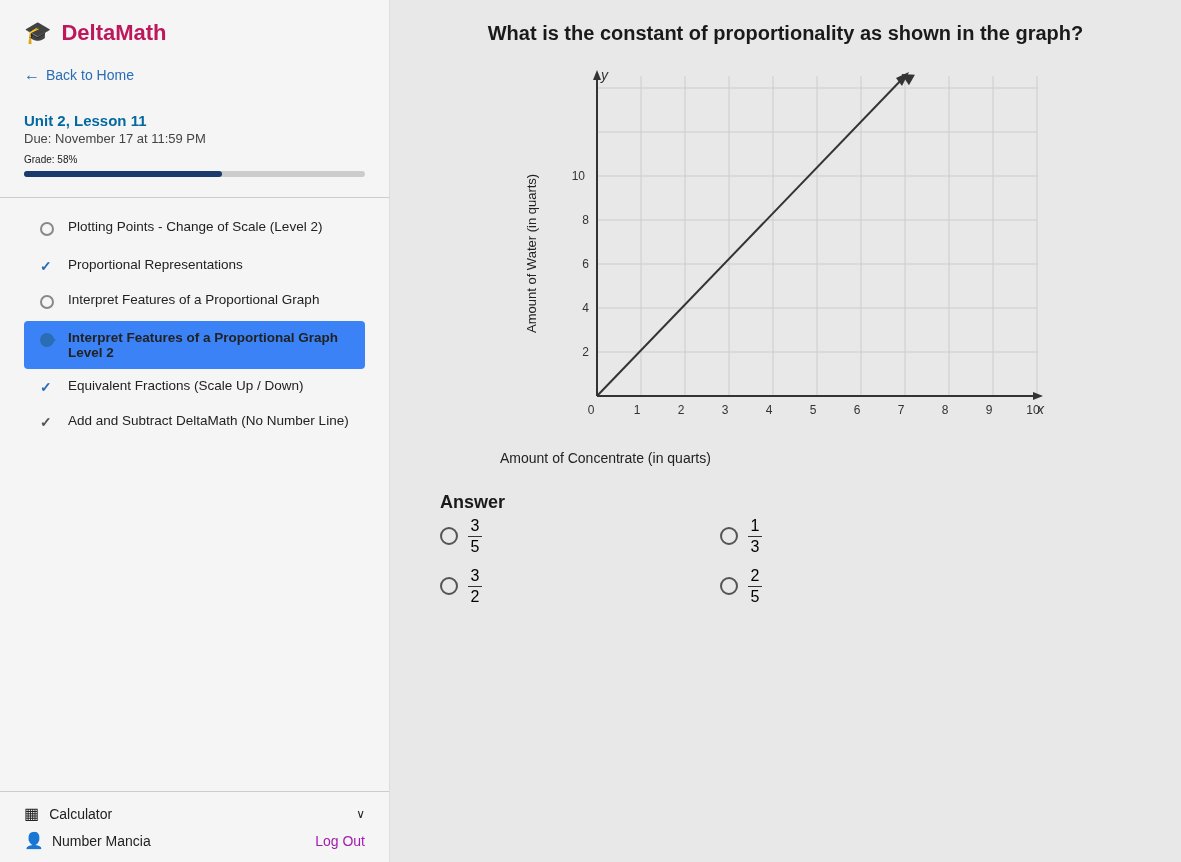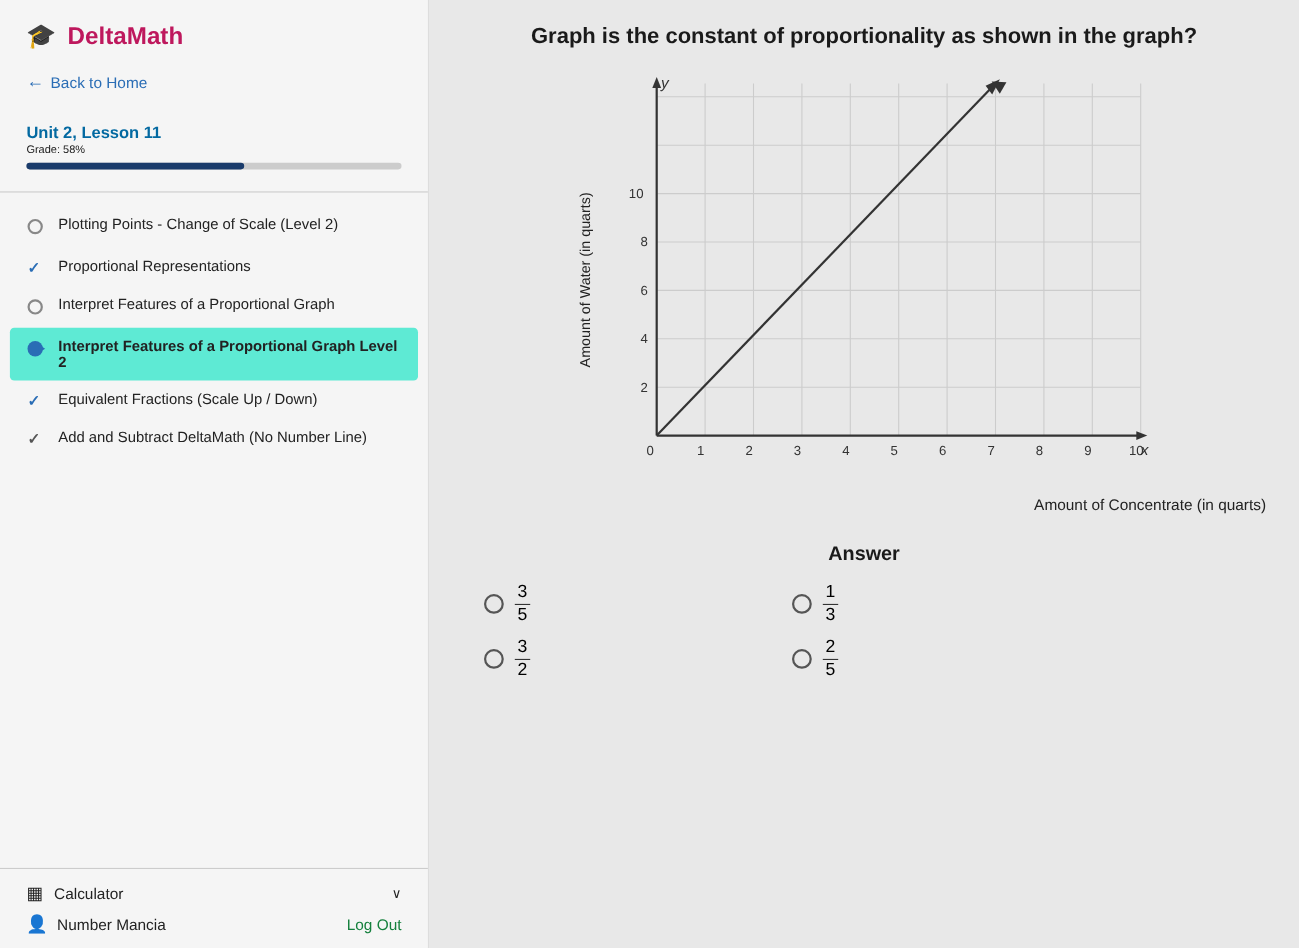--- a/index.html
+++ b/index.html
@@ -95,35 +95,35 @@
     }
 
     .divider {
       border: none;
       border-top: 1px solid #ccc;
       margin: 0 0 8px 0;
     }
 
     .lesson-list {
       flex: 1;
-      padding: 4px 1px;
+      padding: 4px 16px;
     }
 
     .lesson-item {
       display: flex;
       align-items: flex-start;
       gap: 10px;
       padding: 9px 24px;
       font-size: 13.5px;
       color: #222;
       cursor: pointer;
     }
 
     .lesson-item.active {
-      background: #5eead4;
+      background: #3b82f6;
       font-weight: 700;
       border-radius: 4px;
       margin: 0 8px;
       padding: 9px 16px;
     }
 
     .lesson-icon {
       min-width: 18px;
       font-size: 14px;
       margin-top: 1px;
@@ -183,21 +183,21 @@
 
     .footer-item.spread {
       justify-content: space-between;
     }
 
     .footer-icon {
       font-size: 16px;
     }
 
     .footer-link {
-      color: #15803d;
+      color: #a21caf;
       cursor: pointer;
       font-size: 14px;
     }
 
     
     .main-content {
       flex: 1;
       padding: 20px 30px 20px 30px;
       display: flex;
       flex-direction: column;
@@ -221,22 +221,21 @@
     }
 
     .answer-section {
       padding: 10px 20px;
     }
 
     .answer-label {
       font-size: 18px;
       font-weight: 700;
       color: #1a1a1a;
-      margin-bottom: 16px;
-      text-align: center;
+      margin-bottom: 4px;
     }
 
     .answer-options {
       display: grid;
       grid-template-columns: 1fr 1fr;
       gap: 12px 60px;
       max-width: 500px;
     }
 
     .answer-option {
@@ -286,20 +285,21 @@
     <span class="logo-text">DeltaMath</span>
   </div>
 
   <a class="back-link">
     <span class="back-arrow">←</span>
     <span>Back to Home</span>
   </a>
 
   <div class="unit-info">
     <div class="unit-title">Unit 2, Lesson 11</div>
+    <div class="due-date">Due: November 17 at 11:59 PM</div>
     <div class="grade-label">Grade: 58%</div>
     <div class="progress-bar-bg">
       <div class="progress-bar-fill"></div>
     </div>
   </div>
 
   <hr class="divider">
 
   <div class="lesson-list">
 
@@ -352,21 +352,21 @@
         <span class="footer-icon">👤</span>
         <span>Number Mancia</span>
       </div>
       <span class="footer-link">Log Out</span>
     </div>
   </div>
 </div>
 
 <div class="main-content">
 
-  <div class="question-text">Graph is the constant of proportionality as shown in the graph?</div>
+  <div class="question-text">What is the constant of proportionality as shown in the graph?</div>
 
   <div class="graph-area">
     <div style="display:flex; align-items:center;">
 
       <div style="writing-mode: vertical-rl; transform: rotate(180deg); font-size:13px; color:#222; margin-right:8px; white-space:nowrap; height:340px; display:flex; align-items:center; justify-content:center;">Amount of Water (in quarts)</div>
 
       <div>
         <svg width="500" height="370">
 
           <line x1="50" y1="10" x2="50" y2="330" stroke="#ccc" stroke-width="1"></line>
@@ -423,21 +423,21 @@
 
           <polygon points="358,6 352,18 364,18" fill="#333" transform="rotate(-60, 358, 10)"></polygon>
 
           <polygon points="362,6 349,12 355,20" fill="#333"></polygon>
 
         </svg>
       </div>
     </div>
   </div>
 
-  <div style="text-align:right; margin-left:80px; margin-top:-10px; margin-bottom:16px; font-size:14px; color:#222;">Amount of Concentrate (in quarts)</div>
+  <div style="text-align:left; margin-left:80px; margin-top:-10px; margin-bottom:16px; font-size:14px; color:#222;">Amount of Concentrate (in quarts)</div>
 
   <div class="answer-section">
     <div class="answer-label">Answer</div>
 
     <div class="answer-options">
 
       <div class="answer-option">
         <span class="radio-circle"></span>
         <span class="fraction">
           <span class="num">3</span>

